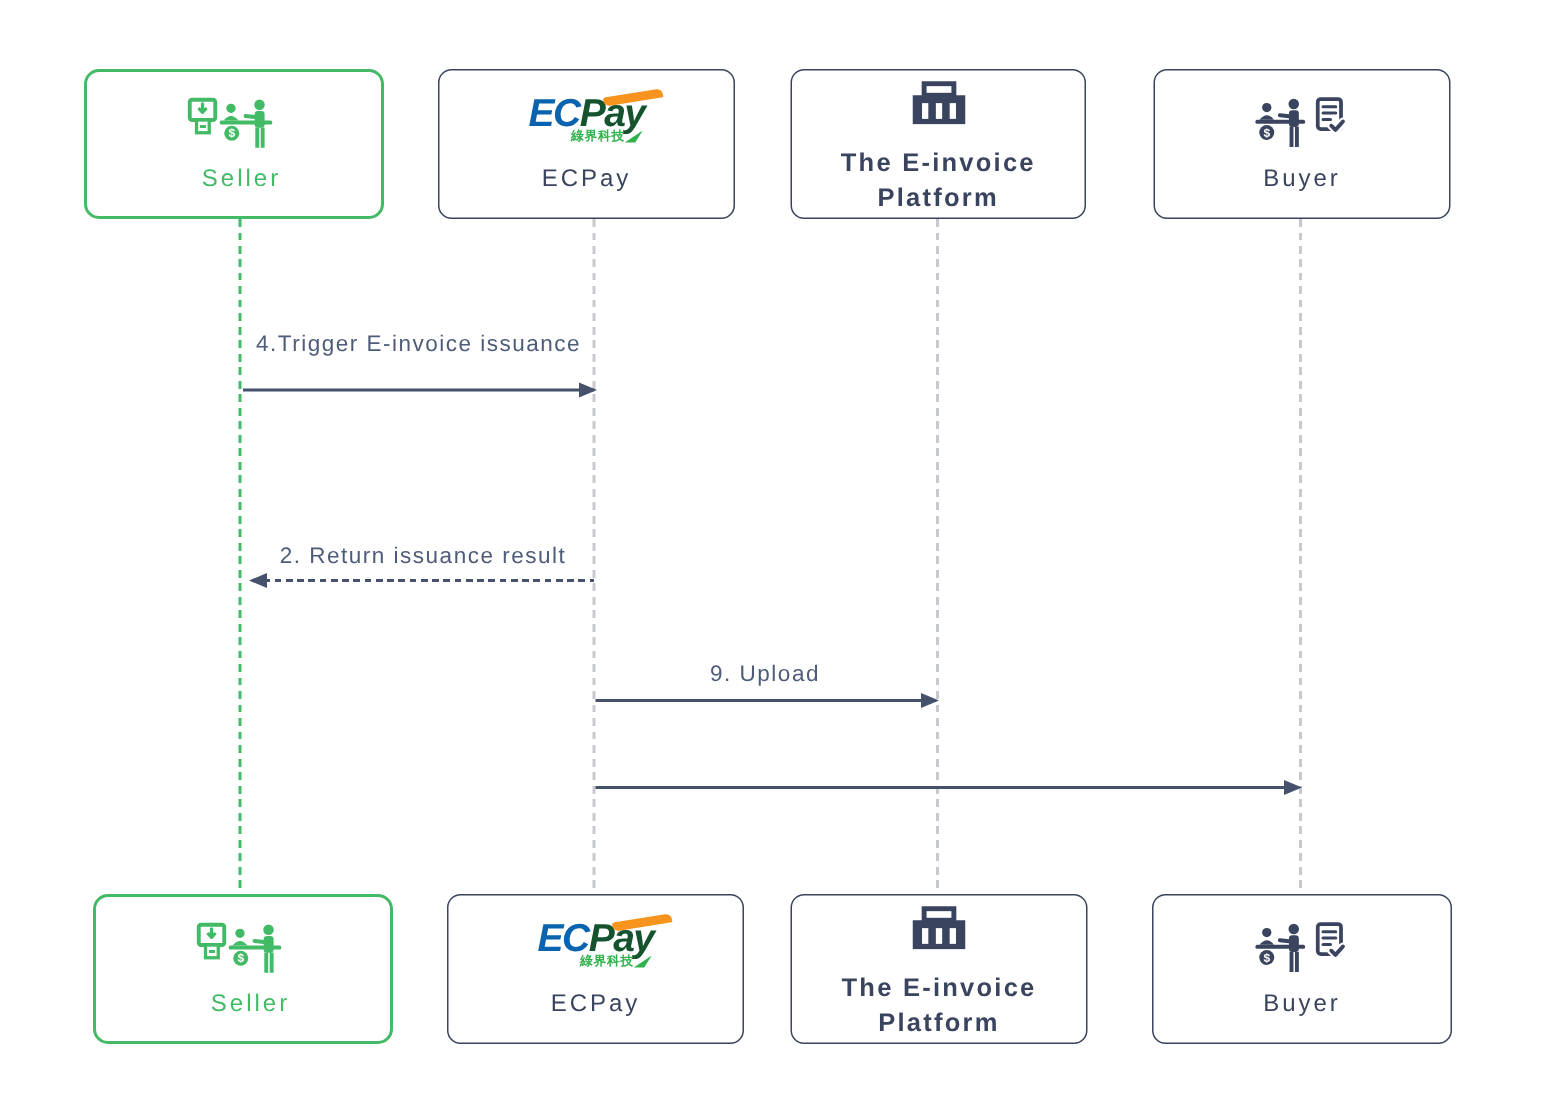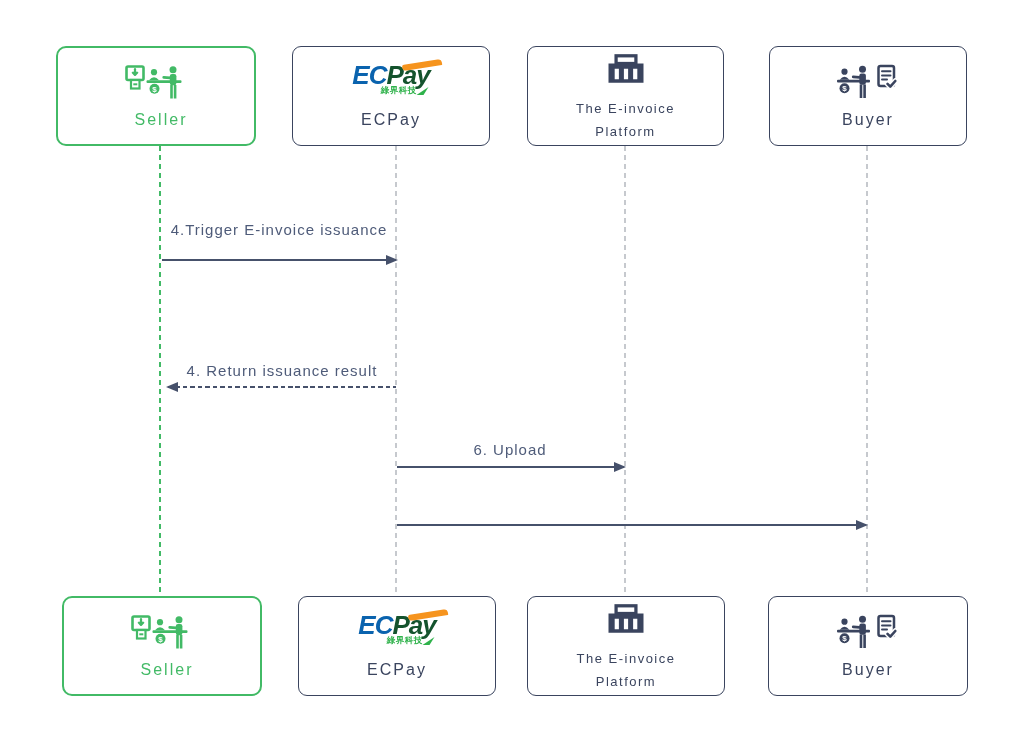--- a/index.html
+++ b/index.html
@@ -6,21 +6,21 @@
   #canvas{position:relative;width:1030px;height:738px;background:#ffffff;overflow:hidden;
           font-family:"Liberation Sans",sans-serif;}
 
   
   .actor{position:absolute;height:100px;box-sizing:border-box;background:#fff;
          border:1px solid #3a445e;border-radius:9px;
          display:flex;flex-direction:column;align-items:center;justify-content:center;gap:5px;}
   .actor.green{border:2px solid #42ba66;border-radius:10px;}
   .actor-label{font-size:16px;letter-spacing:2px;color:#3a445e;line-height:22px;text-align:center;}
   .actor-label.green{color:#42ba66;margin-left:10px;}
-  .actor-label.two-line{width:150px;font-size:13px;letter-spacing:1.5px;line-height:23px;}
+  .actor-label.two-line{width:150px;font-size:17px;letter-spacing:1.5px;line-height:23px;font-weight:bold;}
   .icon-wrap{display:flex;align-items:center;justify-content:center;height:42px;}
 
   
   .ecpay-logo{position:relative;display:flex;flex-direction:column;align-items:flex-end;height:42px;}
   .logo-row{display:flex;font-size:26px;line-height:27px;font-weight:bold;font-style:italic;letter-spacing:-1px;}
   .logo-ec{color:#0a63ae;}
   .logo-pay{color:#14532d;}
   .orange-swoosh{position:absolute;top:0px;left:50px;width:40px;height:5.5px;background:#f6941e;
                  border-radius:4px 8px 1px 8px;transform:rotate(-9deg);}
   .logo-sub-row{display:flex;align-items:flex-end;gap:2px;align-self:flex-end;margin-top:-4px;padding-right:4px;padding-left:20px;}
@@ -132,26 +132,26 @@
       </svg>
     </div>
     <div class="actor-label">Buyer</div>
   </div>
 
   <div class="msg-label" style="left:279px;top:220px">4.Trigger E-invoice issuance</div>
   <div class="msg-line" style="left:162px;top:259px;width:234px">
     <span class="arrow-head right"></span>
   </div>
 
-  <div class="msg-label" style="left:282px;top:361px">4. Return issuance result</div>
+  <div class="msg-label" style="left:282px;top:361px">2. Return issuance result</div>
   <div class="msg-line dashed" style="left:168px;top:386px;width:228px">
     <span class="arrow-head left"></span>
   </div>
 
-  <div class="msg-label" style="left:510px;top:440px">6. Upload</div>
+  <div class="msg-label" style="left:510px;top:440px">9. Upload</div>
   <div class="msg-line" style="left:397px;top:466px;width:227px">
     <span class="arrow-head right"></span>
   </div>
 
   <div class="msg-line" style="left:397px;top:524px;width:469px">
     <span class="arrow-head right"></span>
   </div>
 
   <div class="actor green" style="left:62px;top:596px;width:200px">
     <div class="icon-wrap">

